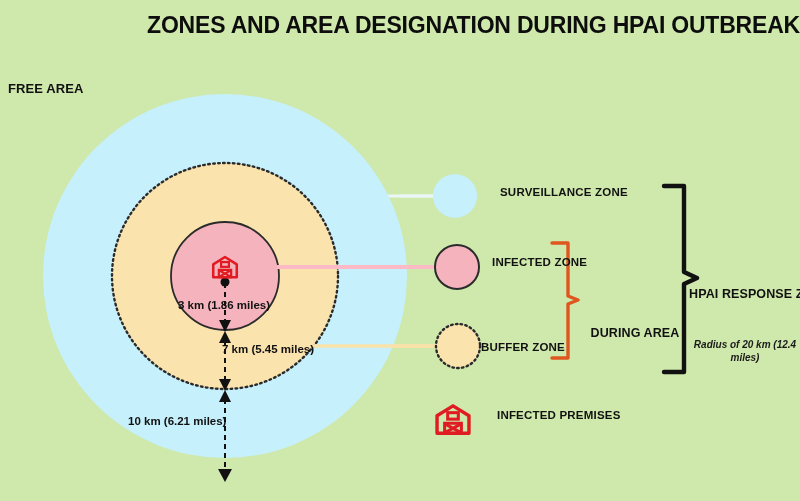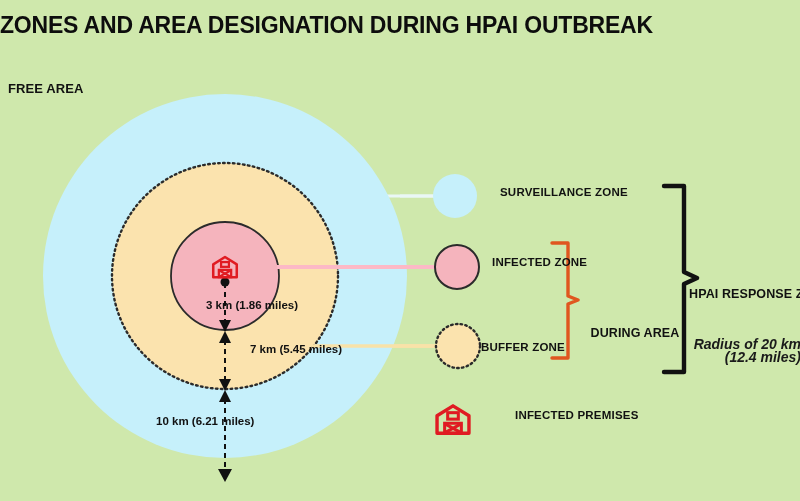--- a/index.html
+++ b/index.html
@@ -30,70 +30,69 @@
   .txt {
     position: absolute;
     white-space: pre;
     color: #111111;
   }
   
   #page-title {
     left: 0;
     top: 12px;
     width: 800px;
-    text-align: left;
+    text-align: right;
     font-size: 23px;
     font-weight: bold;
     letter-spacing: -0.2px;
     color: #0d0d0d;
   }
   
   #free-area-label {
     left: 8px;
     top: 81px;
     font-size: 13px;
     font-weight: bold;
     letter-spacing: 0.1px;
   }
   
   .dist {
     font-size: 11.5px;
     font-weight: bold;
     color: #111;
-    margin-left: 28px;
   }
   #dist-3km  { left: 178px; top: 299px; }
   #dist-7km  { left: 222px; top: 343px; }
   #dist-10km { left: 128px; top: 415px; }
 
   
   .legend-label {
     font-size: 11.5px;
     font-weight: bold;
     letter-spacing: 0.2px;
     color: #111;
   }
   #legend-surveillance-label { left: 481px; top: 186px; margin-left: 19px; }
   #legend-infected-label     { left: 492px; top: 256px; }
   #legend-buffer-label       { left: 481px; top: 341px; }
-  #legend-premises-label     { left: 475px; top: 409px; padding-left: 40px; }
+  #legend-premises-label     { left: 457px; top: 409px; padding-left: 40px; }
 
   
   .group-title {
     font-size: 12.5px;
     font-weight: bold;
     letter-spacing: 0.1px;
     text-align: center;
     color: #111;
   }
   .group-sub {
-    font-size: 14px;
+    font-size: 10px;
     font-style: italic;
     font-weight: bold;
-    text-align: right;
+    text-align: center;
     color: #1a1a1a;
     line-height: 13px;
   }
   #control-area-block {
     left: 583px;
     top: 290px;
     width: 104px;
   }
   #hpai-zone-block {
     left: 689px;

